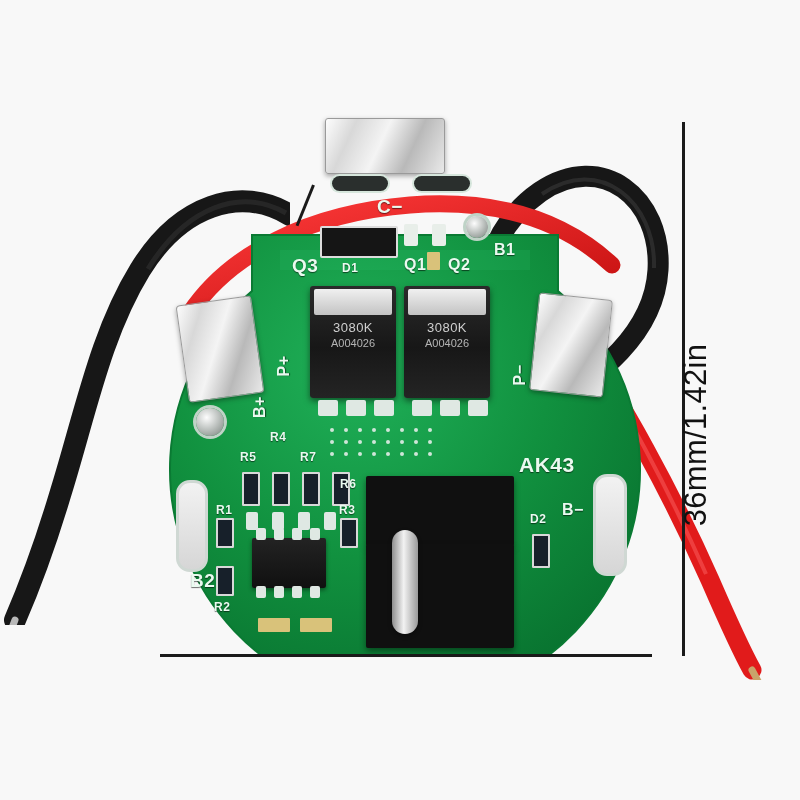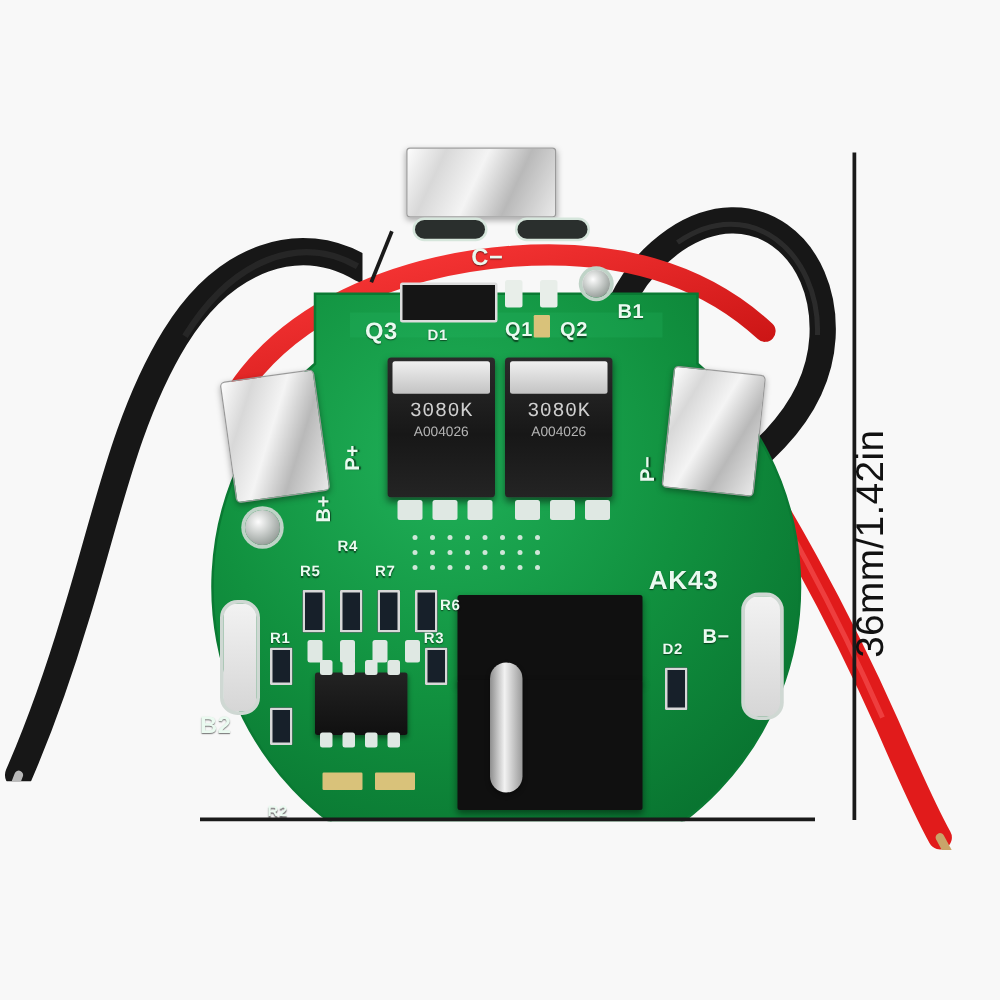--- a/index.html
+++ b/index.html
@@ -75,21 +75,21 @@
     background:linear-gradient(180deg,#2b2b2b 0%,#171717 55%,#242424 100%);
     border-radius:3px;
     box-shadow:0 3px 6px rgba(0,0,0,.5);
     color:#cfcfcf;
     font-size:12px;
     font-family:"Liberation Sans", sans-serif;
     text-align:center;
     padding-top:34px;
     box-sizing:border-box;
   }
-  .mosfet .pn{display:block;font-size:16px;letter-spacing:.5px;font-family:Liberation Mono, monospace;}
+  .mosfet .pn{display:block;font-size:13px;letter-spacing:.5px;}
   .mosfet .lot{display:block;font-size:11px;opacity:.85;margin-top:2px;}
   .mosfet-heat{
     position:absolute;left:4px;top:3px;right:4px;height:26px;
     background:linear-gradient(180deg,#f0f0f0,#c3c3c3);
     border-radius:2px;
   }
 
   
   .res{
     position:absolute;background:#17202a;border-radius:1px;
@@ -230,28 +230,28 @@
   <div class="pcb-label silk-l" style="left:292px;top:255px;">Q3</div>
   <div class="pcb-label silk-s" style="left:342px;top:261px;">D1</div>
   <div class="pcb-label silk-m" style="left:404px;top:256px;">Q1</div>
   <div class="pcb-label silk-m" style="left:448px;top:256px;">Q2</div>
   <div class="pcb-label silk-m" style="left:494px;top:241px;">B1</div>
 
   <div class="pcb-label silk-m" style="left:273px;top:357px;transform:rotate(-90deg);">P+</div>
   <div class="pcb-label silk-m" style="left:249px;top:398px;transform:rotate(-90deg);">B+</div>
   <div class="pcb-label silk-m" style="left:509px;top:366px;transform:rotate(-90deg);">P−</div>
   <div class="pcb-label silk-m" style="left:562px;top:501px;">B−</div>
-  <div class="pcb-label silk-l" style="left:160px;top:570px;">B2</div>
+  <div class="pcb-label silk-l" style="left:190px;top:570px;">B2</div>
 
   <div class="pcb-label silk-s" style="left:240px;top:450px;">R5</div>
   <div class="pcb-label silk-s" style="left:270px;top:430px;">R4</div>
   <div class="pcb-label silk-s" style="left:300px;top:450px;">R7</div>
-  <div class="pcb-label silk-s" style="left:352px;top:477px;">R6</div>
+  <div class="pcb-label silk-s" style="left:340px;top:477px;">R6</div>
   <div class="pcb-label silk-s" style="left:216px;top:503px;">R1</div>
-  <div class="pcb-label silk-s" style="left:214px;top:600px;margin-top:42px;">R2</div>
+  <div class="pcb-label silk-s" style="left:214px;top:600px;">R2</div>
   <div class="pcb-label silk-s" style="left:339px;top:503px;">R3</div>
   <div class="pcb-label silk-s" style="left:530px;top:512px;">D2</div>
 
   <div class="pcb-label silk-l" style="left:519px;top:453px;font-size:21px;">AK43</div>
 
   <div style="position:absolute;left:330px;top:428px;width:160px;height:38px;">
     <div class="via" style="left:0;top:0"></div>
       <div class="via" style="left:14px;top:0"></div>
     <div class="via" style="left:28px;top:0"></div>
       <div class="via" style="left:42px;top:0"></div>

